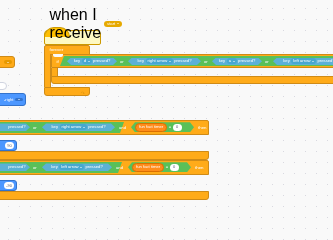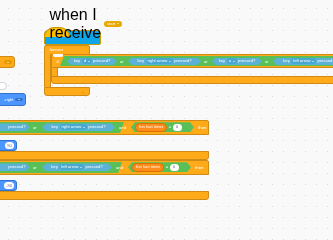--- a/index.html
+++ b/index.html
@@ -99,21 +99,21 @@
 
   .lbl { padding: 0 1.5px; }
 
   
   #script1 { position: absolute; left: 44px; top: 30px; }
 
   .hat {
     position: absolute;
     left: 0; top: 0;
     width: 57px; height: 15px;
-    background: #0ea5e9;
+    background: #fef9c3;
     border: .6px solid #cc9900;
     border-radius: 4px 4px 2px 2px;
     box-sizing: border-box;
     display: flex;
     align-items: flex-end;
     padding: 0 0 2px 3px;
   }
   .hat::before {
     content: "";
     position: absolute;

